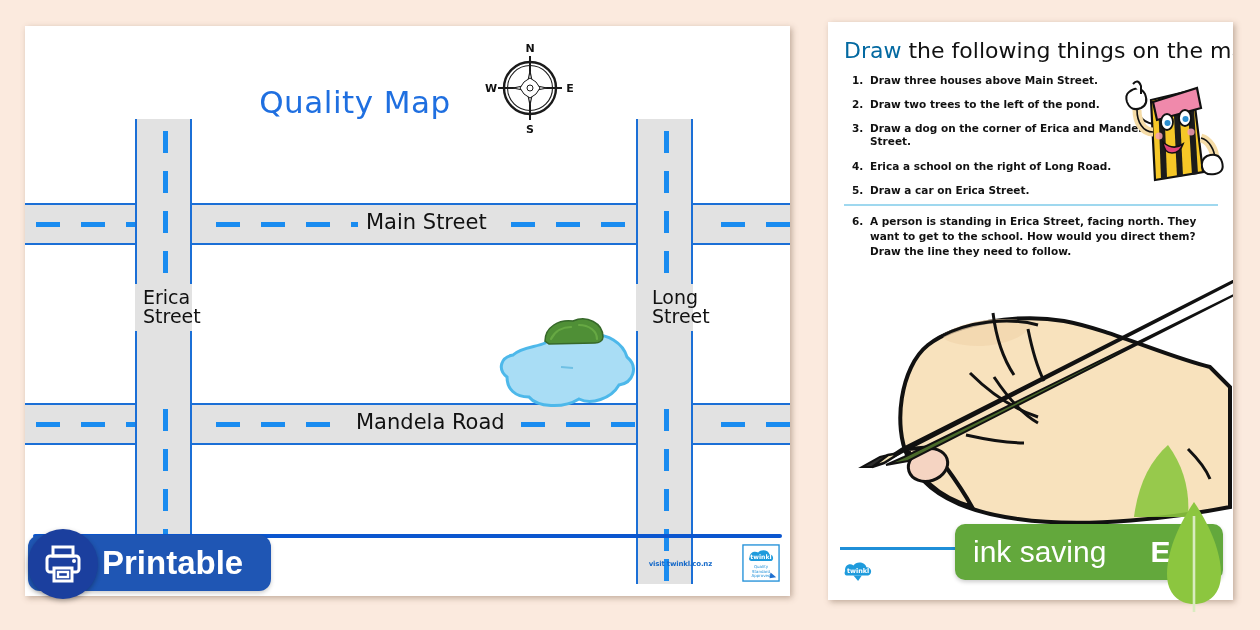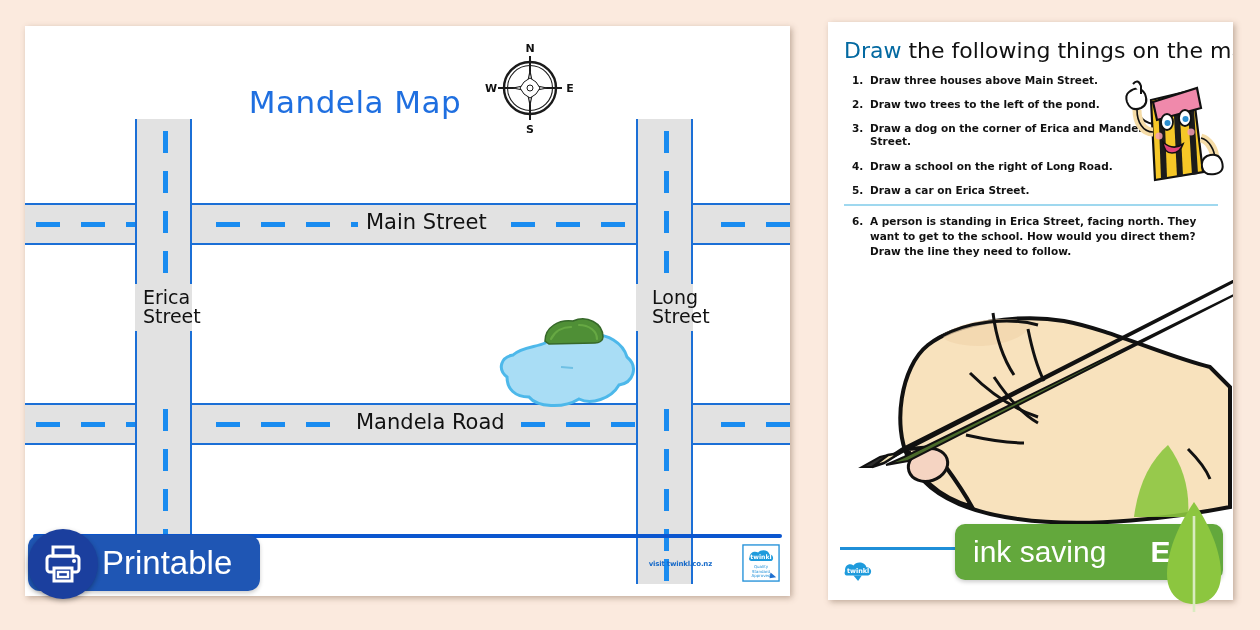--- a/index.html
+++ b/index.html
@@ -122,21 +122,21 @@
 
   
   #printable-badge {
     position: absolute; left: 28px; top: 529px;
     display: flex; align-items: center; height: 68px; z-index: 40;
   }
   #printable-badge .pill {
     background: #1f56b4; border-radius: 12px;
     height: 56px; padding: 0 28px 0 74px;
     display: flex; align-items: center;
-    color: #ffffff; font-size: 33px; font-weight: normal;
+    color: #ffffff; font-size: 33px; font-weight: bold;
     font-family: "Liberation Sans", sans-serif;
     box-shadow: 0 2px 4px rgba(0,0,0,.2);
   }
   #printable-badge .circ {
     position: absolute; left: 0; top: 0;
     width: 70px; height: 70px; border-radius: 50%;
     background: #1b3f9e;
     display: flex; align-items: center; justify-content: center;
     box-shadow: 0 2px 5px rgba(0,0,0,.3);
   }
@@ -157,21 +157,21 @@
     position: absolute; left: 208px; top: -28px; width: 62px; height: 112px;
   }
 </style>
 </head>
 <body>
 
 <div class="stage">
 
   <div class="page" id="map-page">
 
-    <div class="map-title">Mandela Map</div>
+    <div class="map-title">Quality Map</div>
 
     <svg class="compass" viewBox="0 0 100 100">
       <circle cx="50" cy="50" r="26" fill="none" stroke="#1a1a1a" stroke-width="2.4"></circle>
       <circle cx="50" cy="50" r="22.5" fill="none" stroke="#1a1a1a" stroke-width="1.1"></circle>
       <line x1="50" y1="18" x2="50" y2="82" stroke="#1a1a1a" stroke-width="2"></line>
       <line x1="18" y1="50" x2="82" y2="50" stroke="#1a1a1a" stroke-width="2"></line>
       <polygon points="50,33 53.5,50 50,67 46.5,50" fill="#fff" stroke="#1a1a1a" stroke-width="1.2"></polygon>
       <polygon points="33,50 50,46.5 67,50 50,53.5" fill="#fff" stroke="#1a1a1a" stroke-width="1.2"></polygon>
       <polygon points="50,40 56,44 60,50 56,56 50,60 44,56 40,50 44,44" fill="#fff" stroke="#1a1a1a" stroke-width="1"></polygon>
       <circle cx="50" cy="50" r="3" fill="#fff" stroke="#1a1a1a" stroke-width="1"></circle>
@@ -264,21 +264,21 @@
   </div>
 
   <div class="page" id="instr-page">
 
     <div class="instr-head"><span class="kw">Draw</span><span> the following things on the map.</span></div>
 
     <ol class="instr-list">
       <li><span class="num">1.</span><span>Draw three houses above Main Street.</span></li>
       <li><span class="num">2.</span><span>Draw two trees to the left of the pond.</span></li>
       <li><span class="num">3.</span><span>Draw a dog on the corner of Erica and Mandela Street.</span></li>
-      <li><span class="num">4.</span><span>Draw a school on the right of Long Road.</span></li>
+      <li><span class="num">4.</span><span>Erica a school on the right of Long Road.</span></li>
       <li><span class="num">5.</span><span>Draw a car on Erica Street.</span></li>
     </ol>
 
     <div id="instr-divider"></div>
 
     <div id="instr-item6"><span class="num">6.</span><span>A person is standing in Erica Street, facing north. They want to get to the school. How would you direct them? Draw the line they need to follow.</span></div>
 
     <svg id="pencil-mascot" viewBox="0 0 110 135">
       <path d="M40 120 L36 40 L78 30 L88 112 Z" fill="#f5c727" stroke="#111" stroke-width="2.2"></path>
       <path d="M46 119 L43 39 L49 38 L52 118 Z" fill="#1b1b1b"></path>

